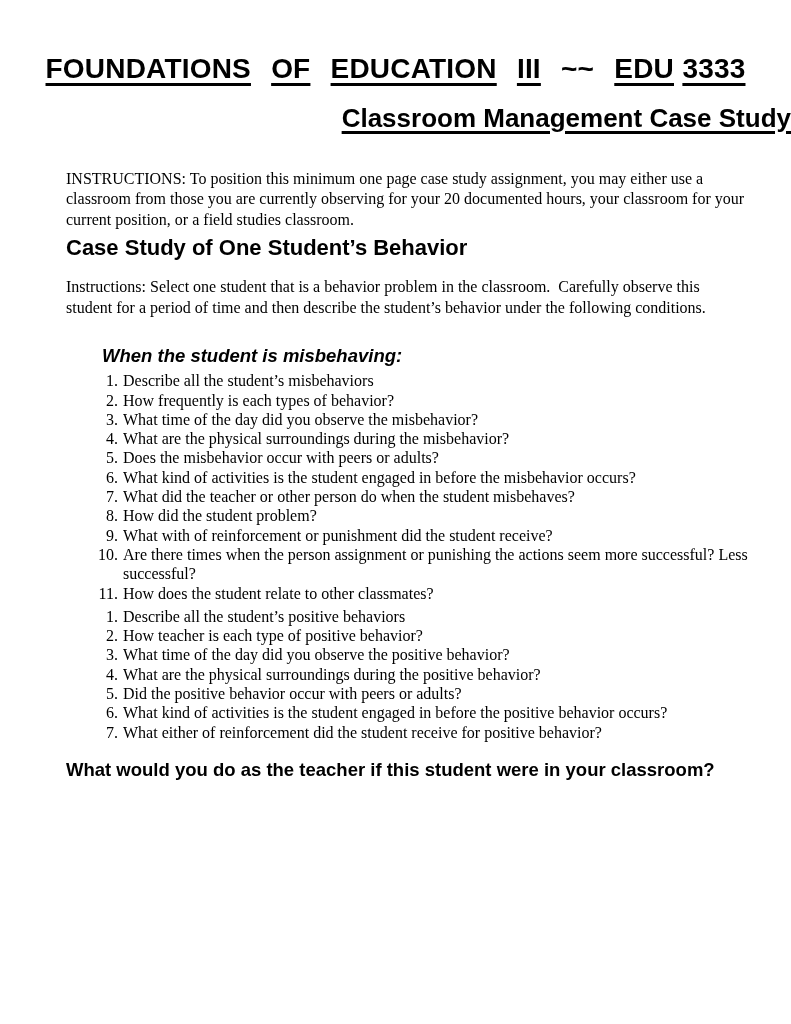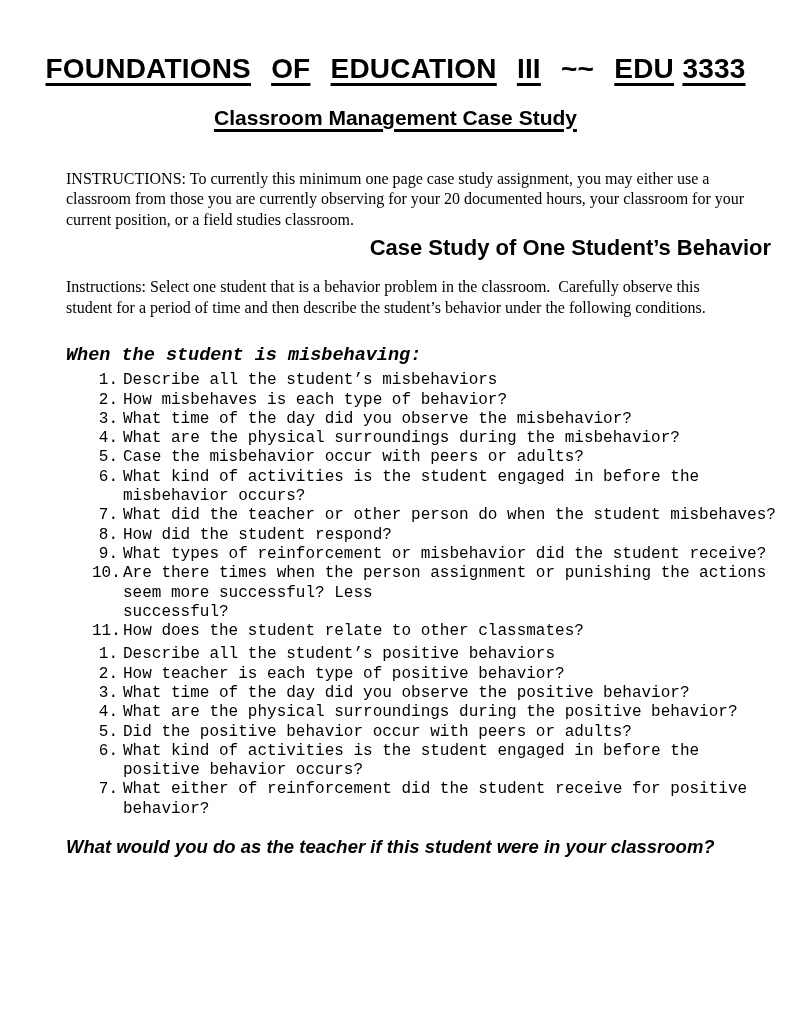--- a/index.html
+++ b/index.html
@@ -31,24 +31,24 @@
     letter-spacing: 0.2px;
     white-space: nowrap;
   }
   .doc-title span.u {
     text-decoration: underline;
     text-decoration-thickness: 3px;
     text-underline-offset: 5px;
   }
   .doc-subtitle {
     margin-top: 18px;
-    text-align: center;
+    text-align: right;
     font-family: "Liberation Sans", "DejaVu Sans", sans-serif;
     font-weight: bold;
-    font-size: 21px;
+    font-size: 26px;
     line-height: 26px;
     text-decoration: underline;
     text-decoration-thickness: 2.5px;
     text-underline-offset: 4px;
   }
 
   
   .para {
     margin: 0 20px 0 66px;
     font-family: "Liberation Serif", "DejaVu Serif", serif;
@@ -59,39 +59,38 @@
   .para-instructions { margin-top: 38px; }
   .para-intro { margin-top: 16px; }
   .para b { font-weight: normal; }
 
   .case-heading {
     margin: 4px 20px 0 66px;
     font-family: "Liberation Sans", "DejaVu Sans", sans-serif;
     font-weight: bold;
     font-size: 22px;
     line-height: 27px;
-    text-align: right;
   }
 
   .section-heading {
-    margin: 26px 20px 0 66px;
-    font-family: Liberation Mono, monospace;
+    margin: 26px 20px 0 102px;
+    font-family: Liberation Sans, sans-serif;
     font-weight: bold;
     font-style: italic;
     font-size: 18.5px;
     line-height: 23px;
   }
   .section-heading-2 { margin-top: 15px; }
 
   ol.qlist {
     margin: 4px 15px 0 66px;
     padding: 0;
     list-style: none;
     counter-reset: q;
-    font-family: Liberation Mono, monospace;
+    font-family: Liberation Serif, serif;
     font-size: 16px;
     line-height: 19.3px;
   }
   ol.qlist li {
     position: relative;
     padding-left: 57px;
     white-space: pre-wrap;
   }
   ol.qlist li::before {
     counter-increment: q;
@@ -100,55 +99,54 @@
     left: 26px;
     width: 26px;
     text-align: right;
     white-space: normal;
   }
 
   .closing-question {
     margin: 16px 20px 0 66px;
     font-family: "Liberation Sans", "DejaVu Sans", sans-serif;
     font-weight: bold;
-    font-style: italic;
     font-size: 18.5px;
     line-height: 23px;
   }
 </style>
 </head>
 <body>
 
 <div class="page">
 
   <h1 class="doc-title"><span class="u">FOUNDATIONS</span><span class="u" style="margin-left: 0.72em;">OF</span><span class="u" style="margin-left: 0.72em;">EDUCATION</span><span class="u" style="margin-left: 0.72em;">III</span><span style="margin-left: 0.72em;">~~</span><span class="u" style="margin-left: 0.72em;">EDU</span><span class="u" style="margin-left: 0.3em;">3333</span></h1>
 
   <h2 class="doc-subtitle">Classroom Management Case Study</h2>
 
-  <p class="para para-instructions"><span>INSTRUCTIONS: To currently this </span><b>minimum one page case study</b><span> assignment, you may either use a
+  <p class="para para-instructions"><span>INSTRUCTIONS: To position this </span><b>minimum one page case study</b><span> assignment, you may either use a
 classroom from those you are currently observing for your 20 documented hours, your classroom for your
 current position, or a field studies classroom.</span></p>
 
   <h2 class="case-heading">Case Study of One Student’s Behavior</h2>
 
   <p class="para para-intro">Instructions: Select one student that is a behavior problem in the classroom.  Carefully observe this
 student for a period of time and then describe the student’s behavior under the following conditions.</p>
 
   <h3 class="section-heading">When the student is misbehaving:</h3>
 
   <ol class="qlist">
       <li>Describe all the student’s misbehaviors</li>
-      <li>How misbehaves is each type of behavior?</li>
+      <li>How frequently is each types of behavior?</li>
       <li>What time of the day did you observe the misbehavior?</li>
       <li>What are the physical surroundings during the misbehavior?</li>
-      <li>Case the misbehavior occur with peers or adults?</li>
+      <li>Does the misbehavior occur with peers or adults?</li>
       <li>What kind of activities is the student engaged in before the misbehavior occurs?</li>
       <li>What did the teacher or other person do when the student misbehaves?</li>
-      <li>How did the student respond?</li>
-      <li>What types of reinforcement or misbehavior did the student receive?</li>
+      <li>How did the student problem?</li>
+      <li>What with of reinforcement or punishment did the student receive?</li>
       <li>Are there times when the person assignment or punishing the actions seem more successful? Less
 successful?</li>
       <li>How does the student relate to other classmates?</li>
     </ol>
 
 
   <ol class="qlist">
       <li>Describe all the student’s positive behaviors</li>
       <li>How teacher is each type of positive behavior?</li>
       <li>What time of the day did you observe the positive behavior?</li>

